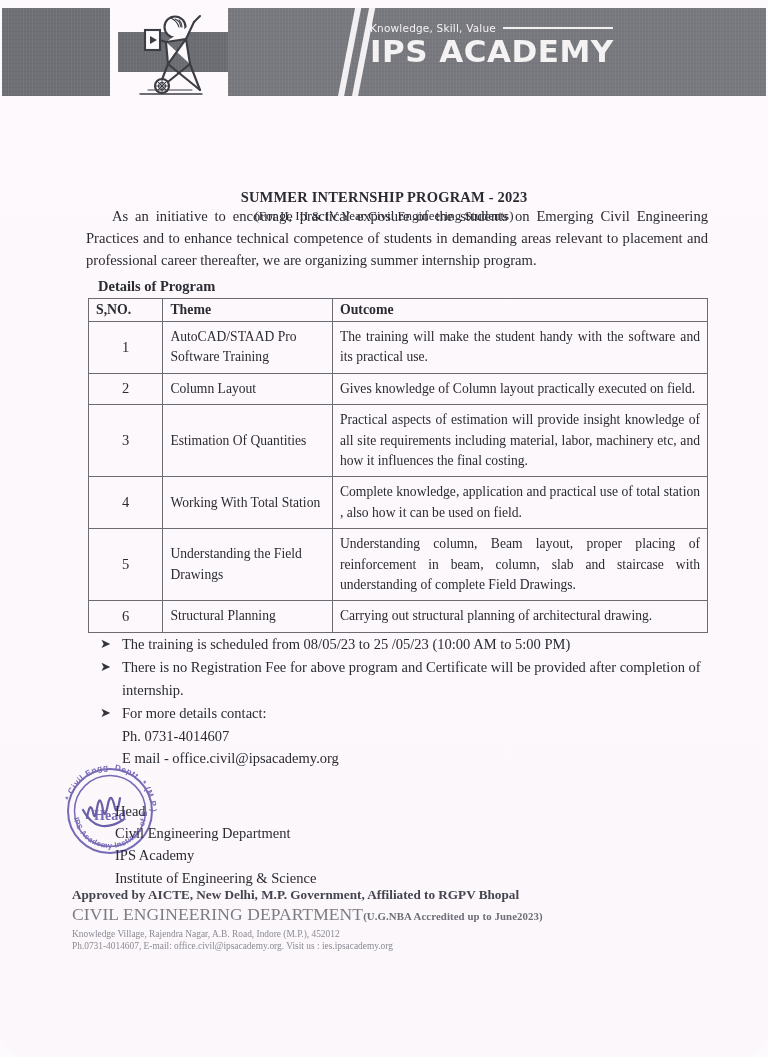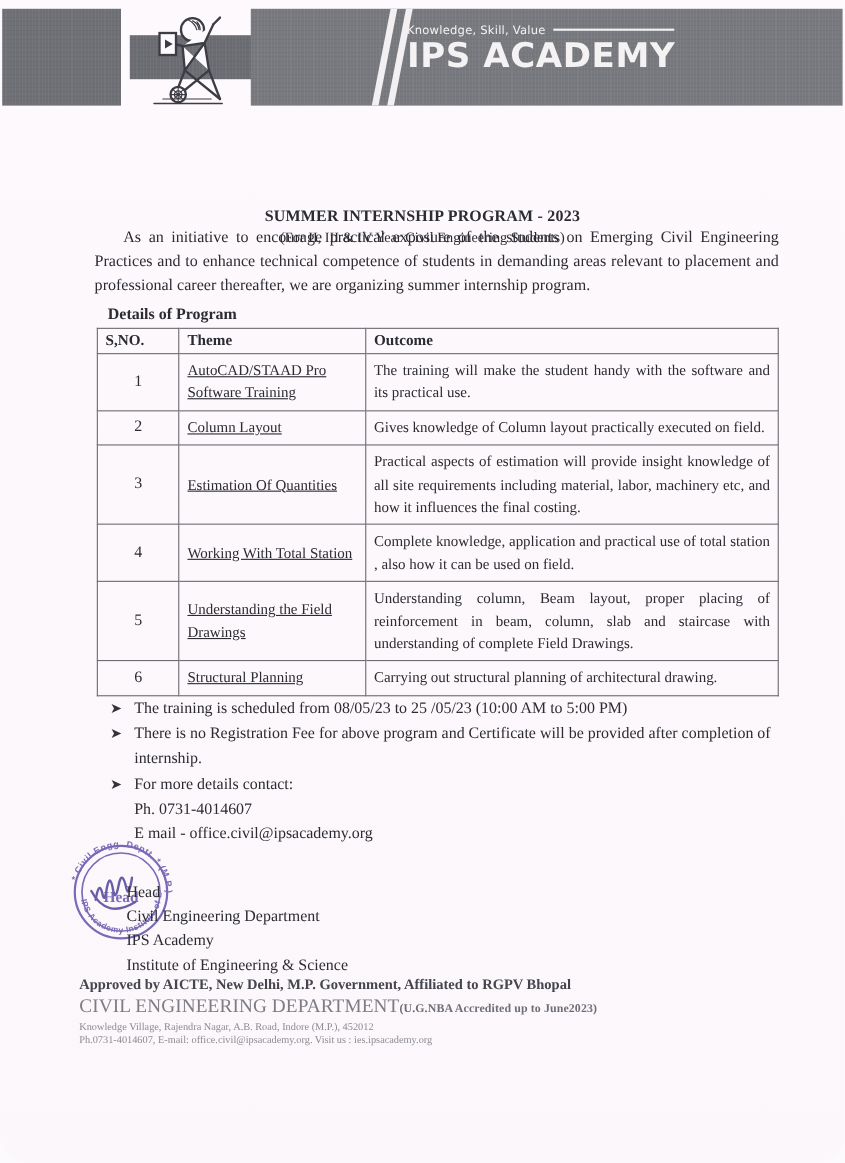--- a/index.html
+++ b/index.html
@@ -183,21 +183,21 @@
   .prog-table th {
     font-weight: bold;
     text-align: left;
     font-size: 13.8px;
     padding: 3px 7px;
   }
   .col-sno { width: 62px; text-align: center; }
   .col-theme { width: 160px; }
   .col-outcome { width: 390px; margin-left: 44px; }
   .prog-table td.sno { text-align: center; font-size: 14.5px; }
-  .prog-table td.theme { line-height: 1.5; text-decoration: underline; }
+  .prog-table td.theme { line-height: 1.5; }
   .prog-table td.outcome { text-align: justify; line-height: 1.5; }
 
   
   .bullets {
     position: absolute;
     left: 100px; top: 633px;
     width: 608px;
     font-size: 14.5px;
     line-height: 1.55;
   }

